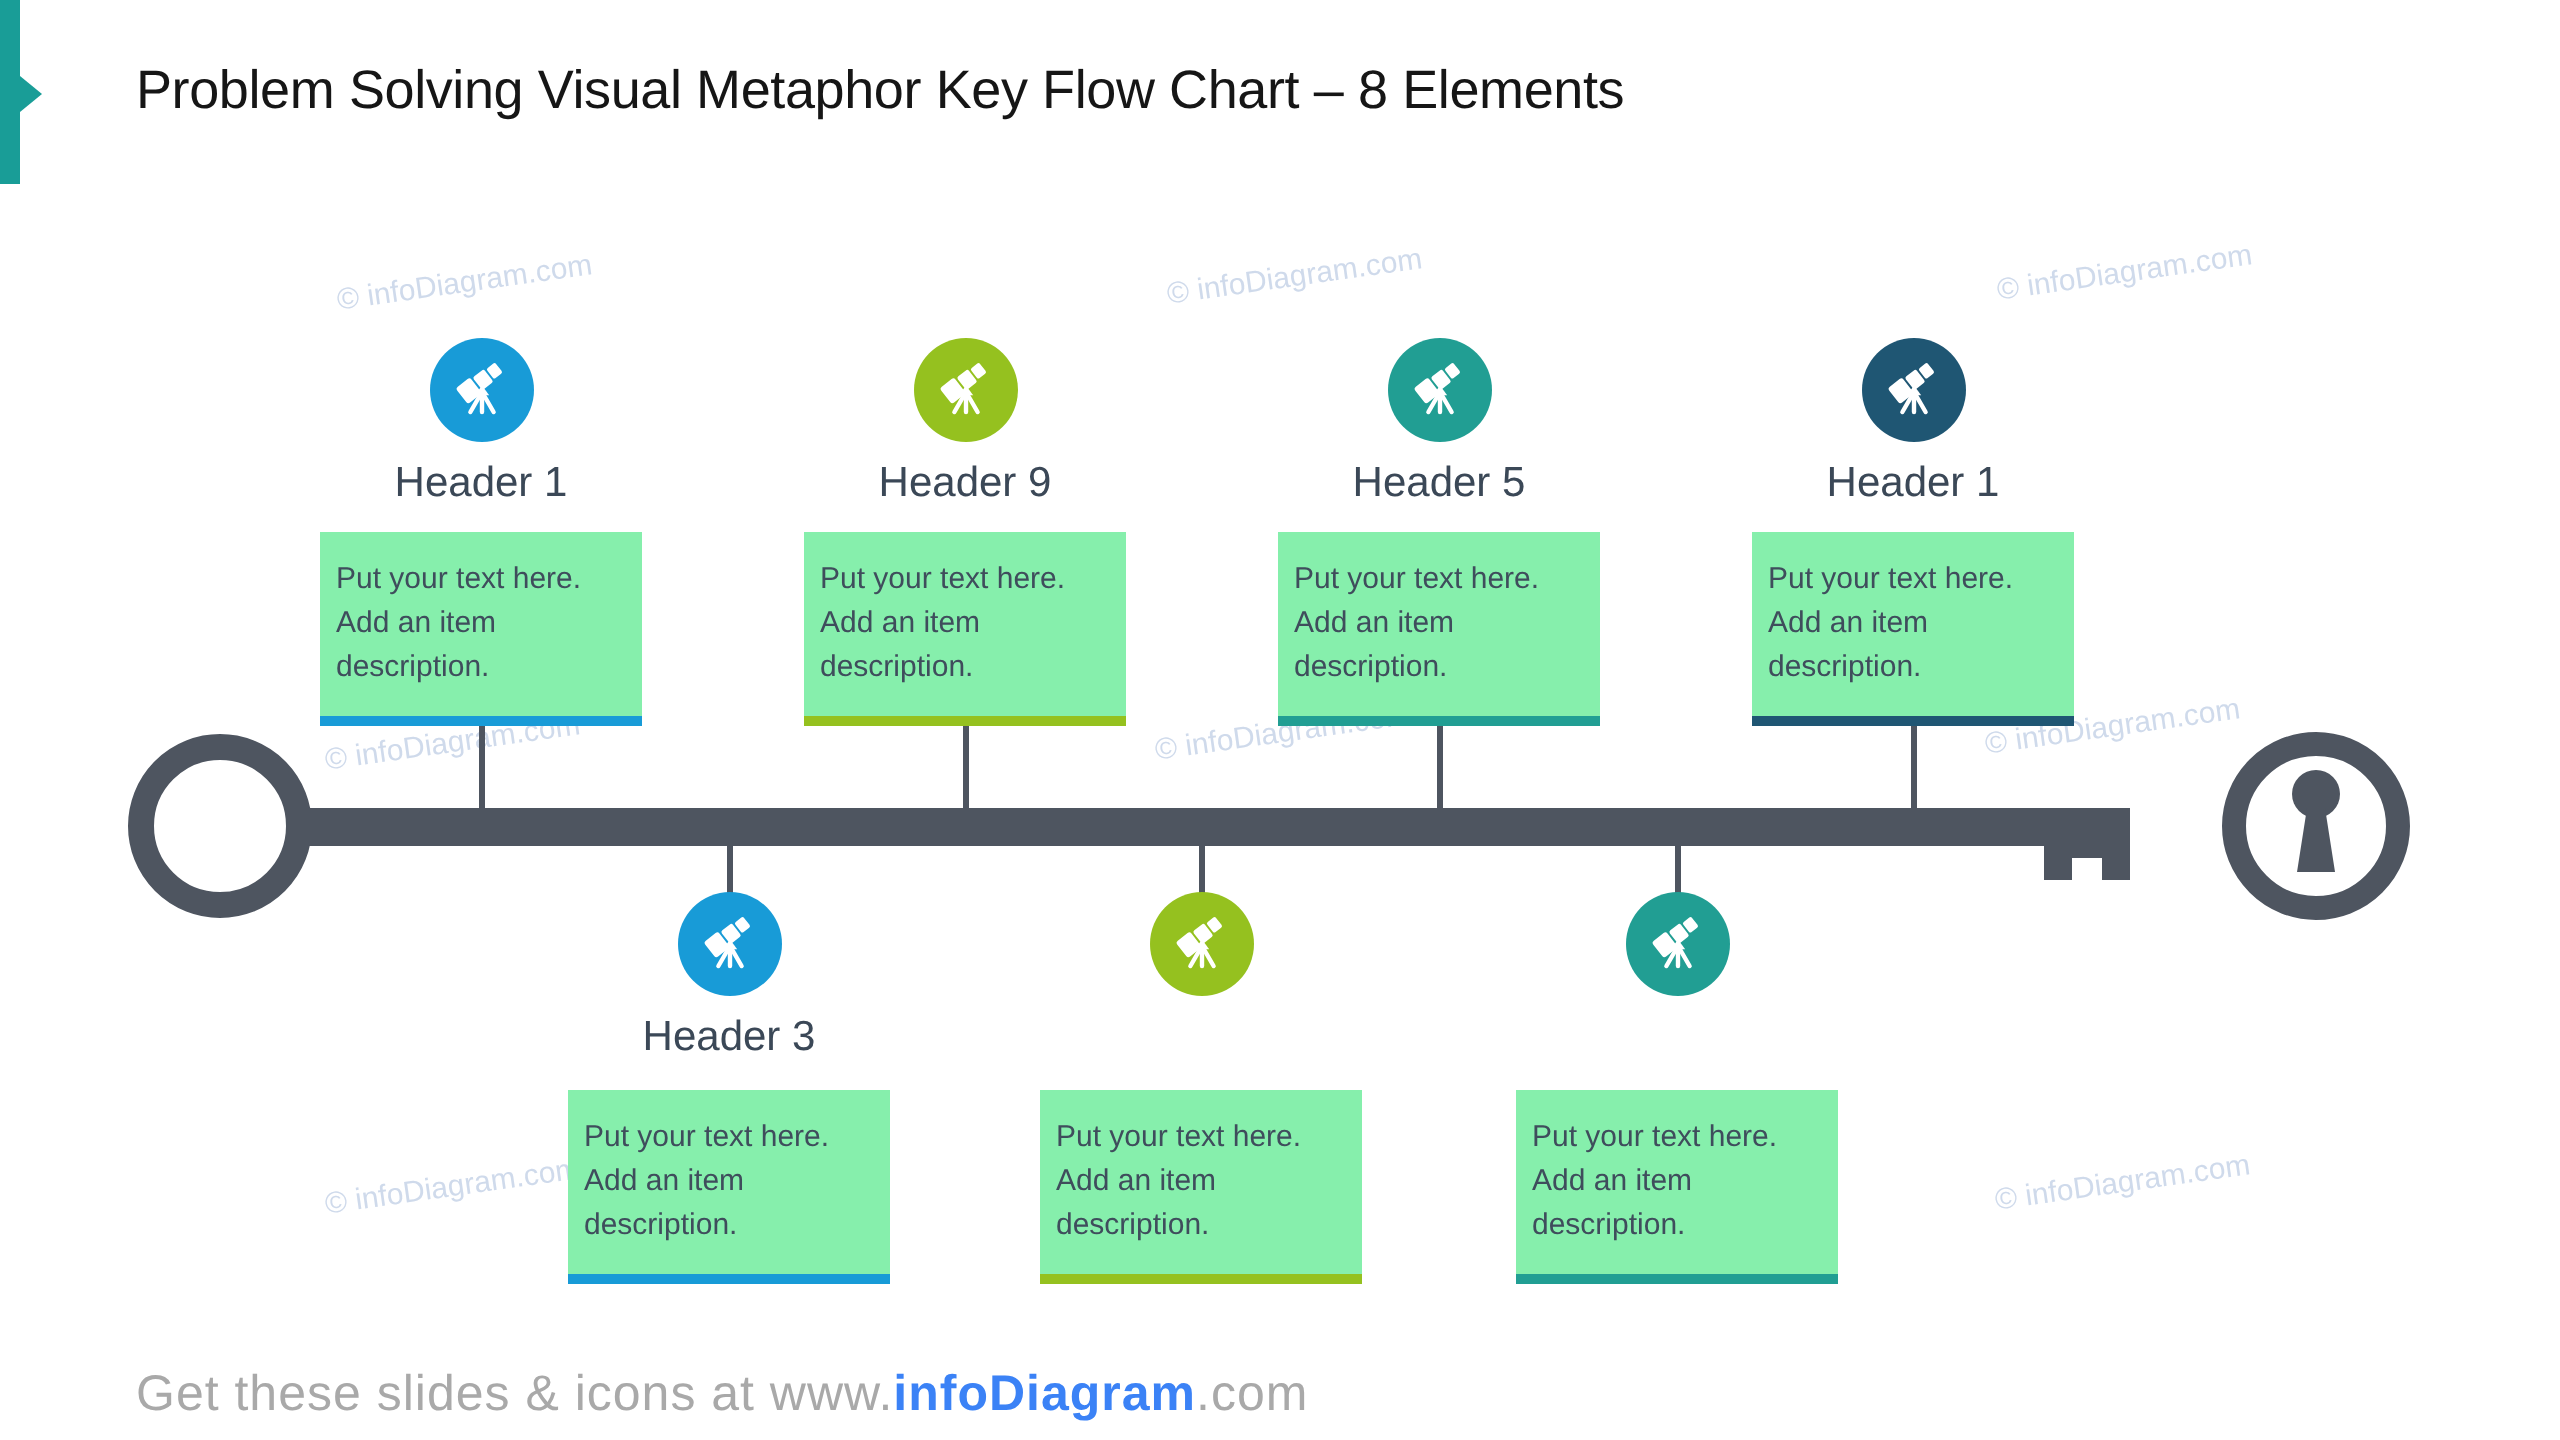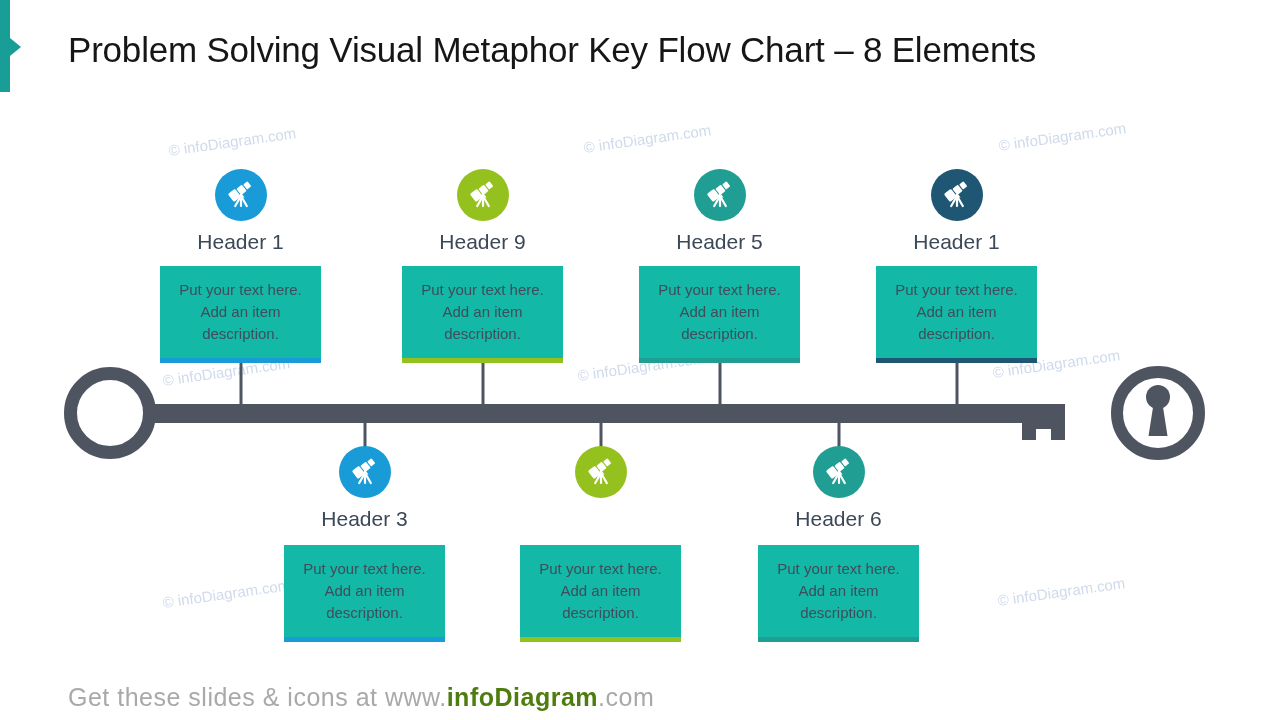--- a/index.html
+++ b/index.html
@@ -8,21 +8,21 @@
   .stage { position:relative; width:1280px; height:720px; background:#fff; }
 
   
   .accent-bar { position:absolute; left:0; top:0; width:10px; height:92px; }
   .accent-chevron { position:absolute; left:10px; top:38px; width:0; height:0;
     border-top:9px solid transparent; border-bottom:9px solid transparent;
     border-left:11px solid #199D97; }
 
   
   .title { position:absolute; left:68px; top:30px; width:1160px;
-    font-size:35px; font-weight:300; color:#161616; letter-spacing:-0.2px; }
+    font-size:27px; font-weight:300; color:#161616; letter-spacing:-0.2px; }
 
   
   .wm { position:absolute; font-size:15px; color:#C7D4E8; opacity:.85;
     transform:rotate(-8deg); white-space:nowrap; pointer-events:none; }
 
   
   .col { position:absolute; width:161px; }
   .col.top { top:169px; height:236px; }
   .col.bottom { top:423px; height:219px; }
 
@@ -30,23 +30,23 @@
     width:52px; height:52px; border-radius:50%;
     display:flex; align-items:center; justify-content:center; }
   .col.top .icon-circle { top:0; }
   .col.bottom .icon-circle { top:23px; }
 
   .hdr { position:absolute; width:100%; text-align:center;
     font-size:21px; color:#3B4857; }
   .col.top .hdr { top:61px; }
   .col.bottom .hdr { top:84px; }
 
-  .box { position:absolute; width:161px; height:97px; background:#14b8a6;
+  .box { position:absolute; width:161px; height:97px; background:#86efac;
     border-bottom:5px solid #189BD7; display:flex; align-items:center;
-    justify-content:center; text-align:center; padding:6px 8px;
+    justify-content:center; text-align:left; padding:6px 8px;
     font-size:15px; line-height:1.45; color:#3F4D5C; }
   .col.top .box { top:97px; }
   .col.bottom .box { top:122px; }
 
   .connector { position:absolute; left:50%; transform:translateX(-50%);
     width:3px; background:#4E5560; }
   .col.top .connector { top:194px; height:42px; }
   .col.bottom .connector { top:0; height:24px; }
 
   
@@ -59,21 +59,21 @@
   .key-tooth { position:absolute; top:423px; width:14px; height:17px; background:#4E5560; }
   .key-tooth.t1 { left:1022px; }
   .key-tooth.t2 { left:1051px; }
   .keyhole-ring { position:absolute; left:1111px; top:366px; width:94px; height:94px;
     border:12px solid #4E5560; border-radius:50%; }
   .keyhole-glyph { position:absolute; left:1140px; top:383px; }
 
   
   .footer { position:absolute; left:68px; top:683px; font-size:25px;
     color:#A9A9A9; letter-spacing:0.5px; }
-  .footer b { color:#4d7c0f; font-weight:bold; }
+  .footer b { color:#3b82f6; font-weight:bold; }
 </style>
 </head>
 <body>
 
 <svg width="0" height="0" style="position:absolute" aria-hidden="true">
   <defs>
     <g id="telescope">
       <g transform="rotate(-38 15 10)" fill="#ffffff">
         <rect x="2" y="5.2" width="9" height="10" rx="1.4"></rect>
         <rect x="12" y="6.2" width="7" height="8" rx="1.1"></rect>
@@ -193,21 +193,20 @@
     </div>
   </div>
 
   <div class="col bottom" style="left:758px">
     <div class="connector" style="background-color: rgb(78, 85, 96);"></div>
     <div class="icon-circle" style="background-color: rgb(33, 158, 147);">
       <svg width="30" height="30" viewBox="0 0 30 30">
           <use href="#telescope"></use>
         </svg>
     </div>
-    <div class="hdr">Header 6</div>
     <div class="box" style="border-bottom-color: rgb(33, 158, 147);">
       <span>Put your text here. Add an item description.</span>
     </div>
   </div>
 
   <div class="footer">
     <span>Get these slides &amp; icons at www.</span><b>infoDiagram</b><span>.com</span>
   </div>
 
 </div>

